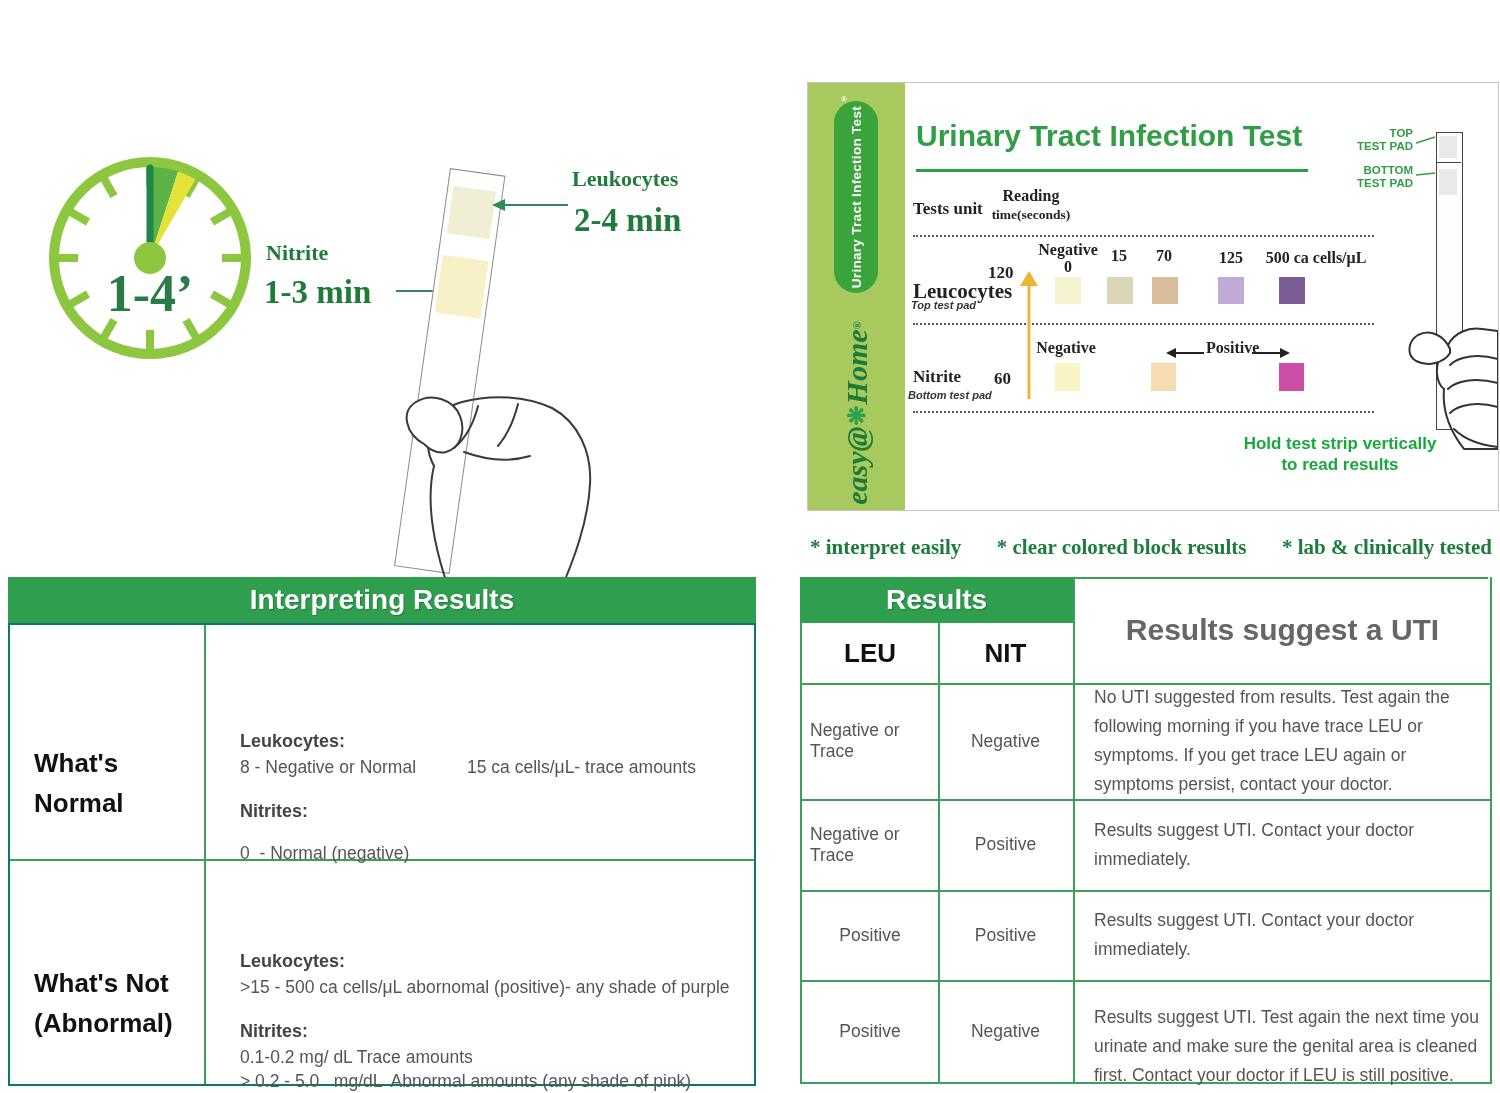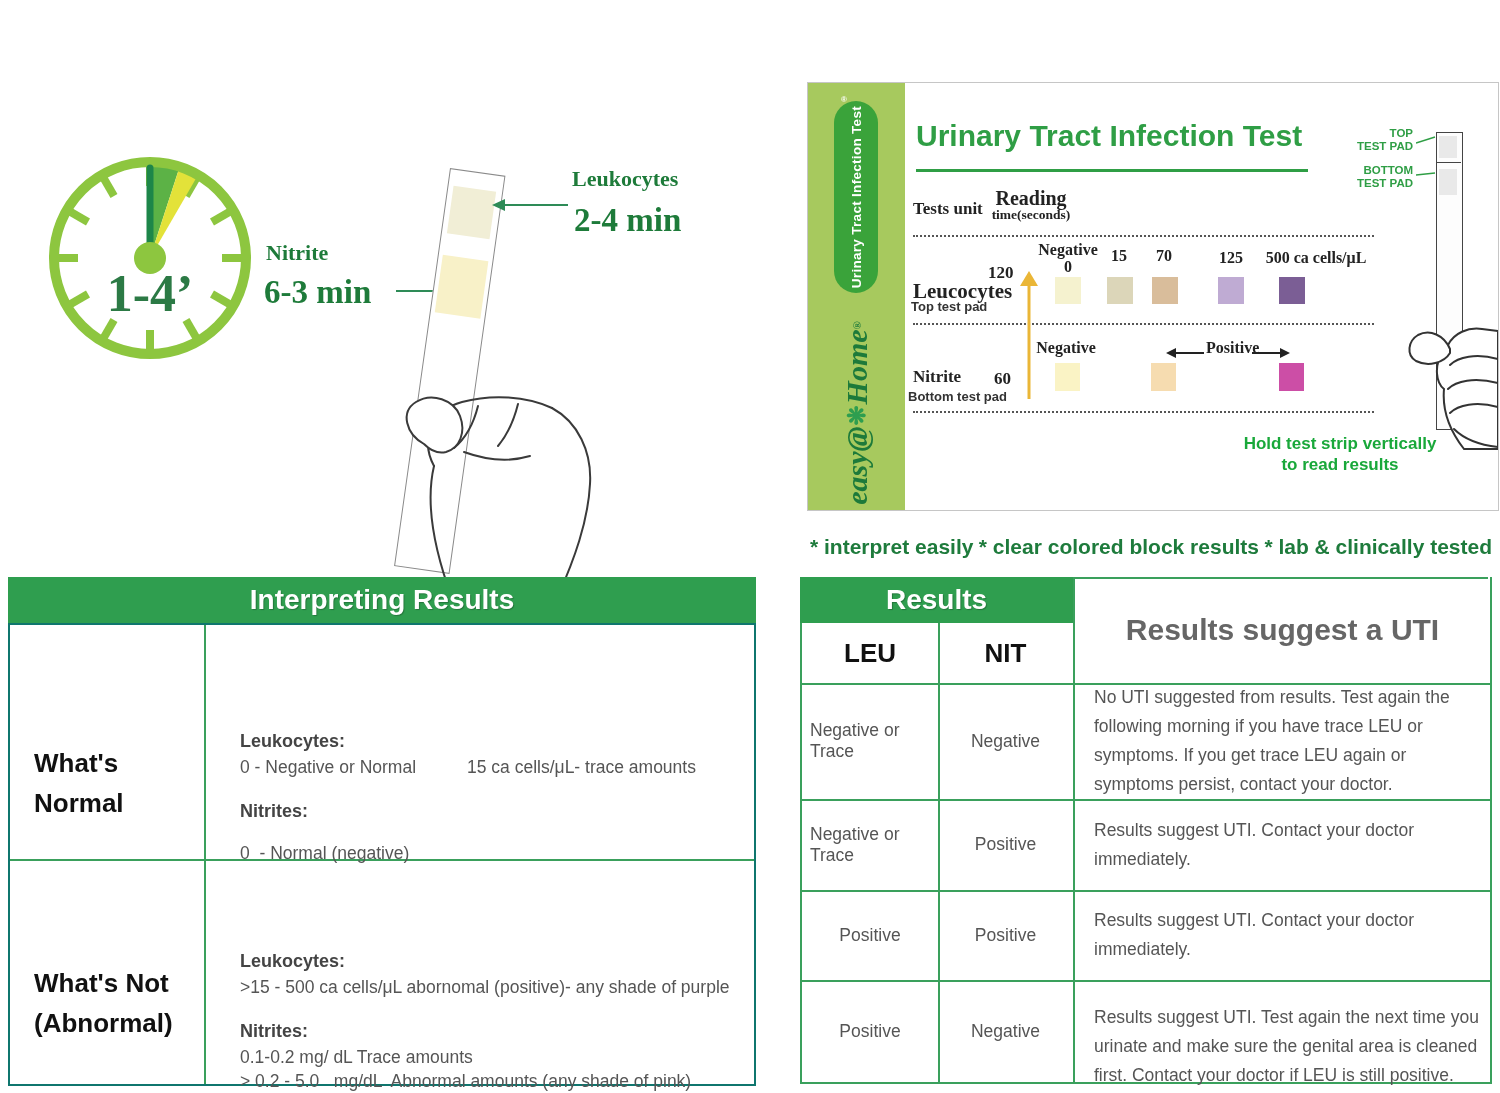--- a/index.html
+++ b/index.html
@@ -39,28 +39,28 @@
   .card-underline{left:108px;top:86px;width:392px;height:3px;background:#2f9e45;}
   .padlbl{color:#2f9e45;font-weight:bold;font-size:11.5px;line-height:13px;text-align:right;}
   .cstrip{left:628px;top:49px;width:25px;height:296px;border:1.5px solid #444;background:#fdfdfd;}
   .cstrip .p1{position:absolute;left:2px;top:3px;width:18px;height:22px;background:#e9e9e9;}
   .cstrip .div{position:absolute;left:-1px;top:29px;width:25px;height:0;border-top:1.5px solid #444;}
   .cstrip .p2{position:absolute;left:2px;top:36px;width:18px;height:26px;background:#e9e9e9;}
   .tserif{font-family:"Liberation Serif",serif;font-weight:bold;color:#222;}
   .dotline{border-top:2px dotted #555;height:0;left:105px;width:461px;}
   .blk{position:absolute;width:26px;height:27px;}
   .nblk{position:absolute;width:25px;height:28px;}
-  .padnote{font-family:"Liberation Sans",sans-serif;font-weight:bold;
-           font-size:13px;color:#333;}
+  .padnote{font-family:"Liberation Sans",sans-serif;font-weight:bold;font-style:italic;
+           font-size:11px;color:#333;}
   .holdnote{left:372px;top:350px;width:320px;text-align:center;color:#19a83a;
             font-weight:bold;font-size:17px;line-height:21px;}
 
   
   .footnotes{left:810px;top:535px;width:682px;display:flex;justify-content:space-between;
-             font-family:Liberation Sans, sans-serif;font-weight:bold;font-size:21px;color:#1e7b3c;}
+             font-family:Liberation Serif, serif;font-weight:bold;font-size:21px;color:#1e7b3c;}
 
   
   .greenbar{background:#2f9e4f;color:#fff;font-weight:bold;font-size:28px;
             display:flex;align-items:center;justify-content:center;
             text-shadow:1px 1px 1px rgba(0,0,0,.25);}
   .ltable{left:8px;top:577px;width:748px;height:509px;}
   .ltable .hdr{position:absolute;left:0;top:0;width:748px;height:46px;}
   .ltable .body{position:absolute;left:0;top:46px;width:744px;height:459px;
                 border:2px solid #0f766e;}
   .ltable .vdiv{position:absolute;left:194px;top:0;width:0;height:459px;border-left:2px solid #3aa05c;}
@@ -112,21 +112,21 @@
     </g>
     <path d="M112,112 L112,16 A96,96 0 0 1 141.7,20.7 Z" fill="#5cb246"></path>
     <path d="M112,112 L141.7,20.7 A96,96 0 0 1 160,28.9 Z" fill="#e3e239"></path>
     <circle cx="112" cy="112" r="96" fill="none" stroke="#8dc63f" stroke-width="10"></circle>
     <line x1="112" y1="112" x2="112" y2="22" stroke="#1d8649" stroke-width="7" stroke-linecap="round"></line>
     <circle cx="112" cy="112" r="16" fill="#8dc63f"></circle>
     <text x="112" y="165" text-anchor="middle" font-family="Liberation Serif, serif" font-weight="bold" font-size="52" fill="#2c7a45">1-4’</text>
   </svg>
 
   <div class="abs rt-label serif" style="left:266px;top:240px;">Nitrite</div>
-  <div class="abs rt-time serif" style="left:264px;top:274px;">6-3 min</div>
+  <div class="abs rt-time serif" style="left:264px;top:274px;">1-3 min</div>
   <svg class="abs" style="left:396px;top:284px;" width="62" height="14">
     <line x1="0" y1="7" x2="50" y2="7" stroke="#2e8b57" stroke-width="2"></line>
     <polygon points="49,1 62,7 49,13" fill="#2e8b57"></polygon>
   </svg>
 
   <div class="abs strip-left">
     <div class="pad1"></div>
     <div class="pad2"></div>
   </div>
 
@@ -191,21 +191,21 @@
       <path d="M46,38 C40,24 26,18 14,24 C4,30 2,44 12,50 C24,56 40,52 46,42 Z" fill="#fff" stroke="#333" stroke-width="2"></path>
       <g stroke="#333" stroke-width="2" fill="none" stroke-linecap="round">
         <path d="M94,48 C72,42 54,46 46,54"></path>
         <path d="M94,72 C70,66 52,70 44,78"></path>
         <path d="M94,96 C72,90 54,94 46,102"></path>
         <path d="M50,118 C60,128 76,134 94,136"></path>
       </g>
     </svg>
 
     <div class="abs tserif" style="left:105px;top:116px;font-size:17px;">Tests unit</div>
-    <div class="abs tserif" style="left:168px;top:104px;width:110px;text-align:center;font-size:20px;">Reading</div>
+    <div class="abs tserif" style="left:168px;top:104px;width:110px;text-align:center;font-size:16px;">Reading</div>
     <div class="abs tserif" style="left:163px;top:124px;width:120px;text-align:center;font-size:13.5px;">time(seconds)</div>
     <div class="abs dotline" style="top:152px;"></div>
 
     <div class="abs tserif" style="left:225px;top:158px;width:70px;text-align:center;font-size:16px;">Negative</div>
     <div class="abs tserif" style="left:225px;top:175px;width:70px;text-align:center;font-size:16px;">0</div>
     <div class="abs tserif" style="left:296px;top:164px;width:30px;text-align:center;font-size:16px;">15</div>
     <div class="abs tserif" style="left:341px;top:164px;width:30px;text-align:center;font-size:16px;">70</div>
     <div class="abs tserif" style="left:403px;top:166px;width:40px;text-align:center;font-size:16px;">125</div>
     <div class="abs tserif" style="left:448px;top:166px;width:120px;text-align:center;font-size:16px;">500 ca cells/μL</div>
 
@@ -258,21 +258,21 @@
     <div class="hdr greenbar">Interpreting Results</div>
     <div class="body">
       <div class="vdiv"></div>
       <div class="hdiv"></div>
 
       <div class="rowlabel" style="top:118px;">
         <div>What's</div>
         <div>Normal</div>
       </div>
       <div class="abs chead" style="left:230px;top:106px;">Leukocytes:</div>
-      <div class="abs val" style="left:230px;top:132px;width:225px;display:inline-block;">0 - Negative or Normal</div>
+      <div class="abs val" style="left:230px;top:132px;width:225px;display:inline-block;">8 - Negative or Normal</div>
       <div class="abs val" style="left:457px;top:132px;">15 ca cells/μL- trace amounts</div>
       <div class="abs chead" style="left:230px;top:176px;">Nitrites:</div>
       <div class="abs val" style="left:230px;top:218px;">0  - Normal (negative)</div>
 
       <div class="rowlabel" style="top:338px;">
         <div>What's Not</div>
         <div>(Abnormal)</div>
       </div>
       <div class="abs chead" style="left:230px;top:326px;">Leukocytes:</div>
       <div class="abs val" style="left:230px;top:352px;">&gt;15 - 500 ca cells/μL abornomal (positive)- any shade of purple</div>

